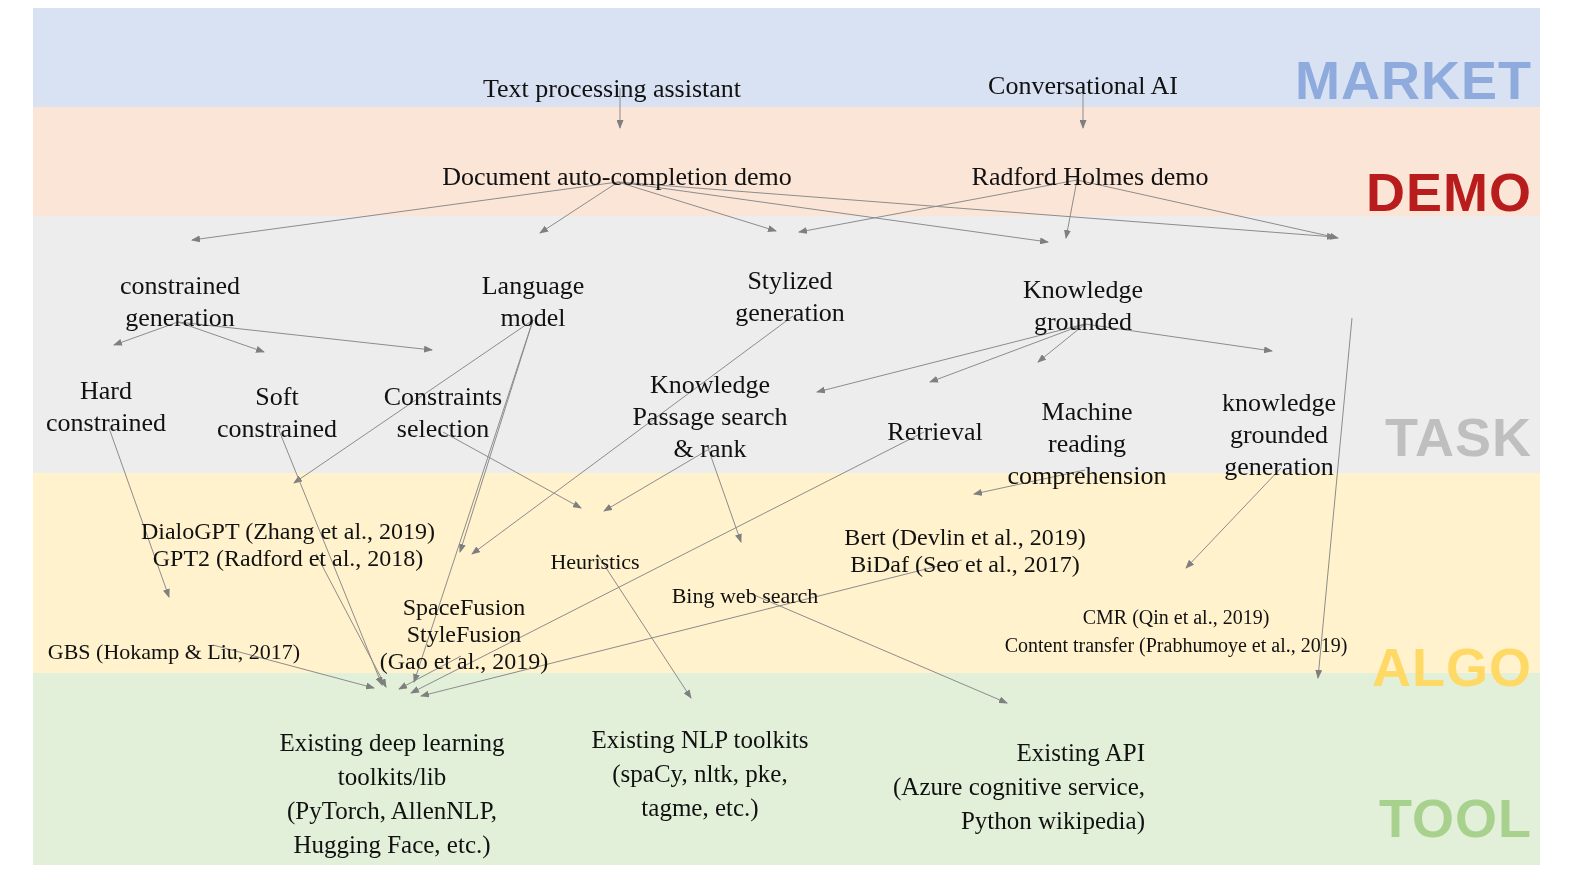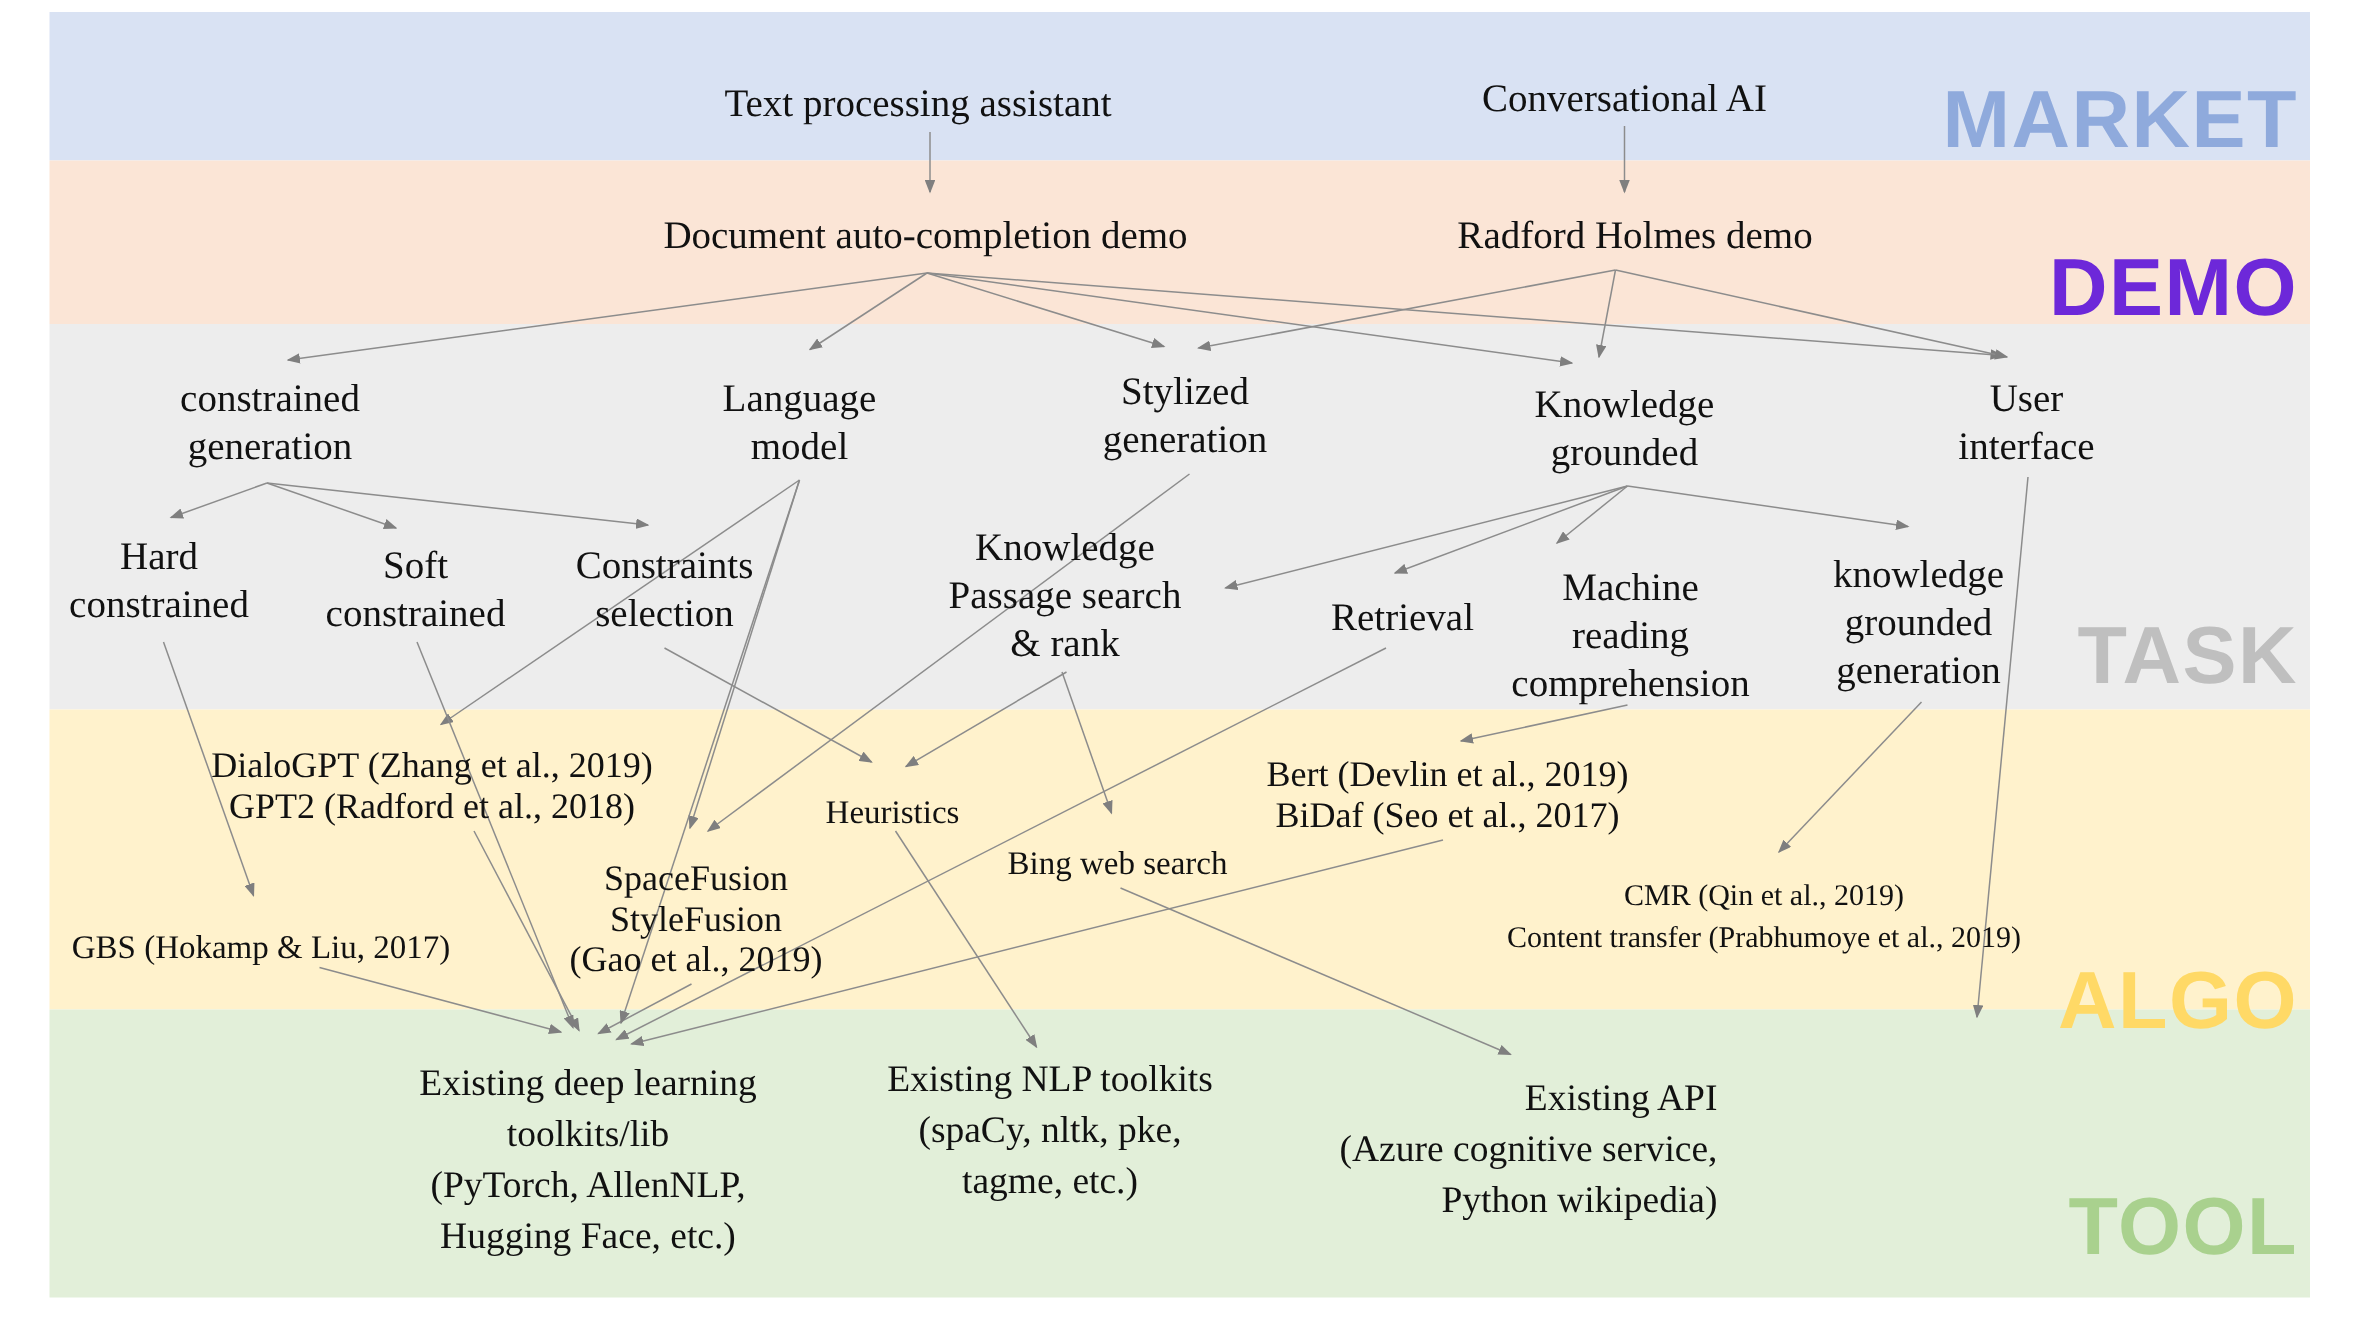--- a/index.html
+++ b/index.html
@@ -12,29 +12,29 @@
   .band-demo{top:107px;height:109px;background:#fbe5d6;}
   .band-task{top:216px;height:257px;background:#ededed;}
   .band-algo{top:473px;height:200px;background:#fff2cc;}
   .band-tool{top:673px;height:192px;background:#e2efd9;}
   .band-label{
     position:absolute;right:46px;transform:translateY(-50%);
     font-family:"Liberation Sans","DejaVu Sans",sans-serif;font-weight:bold;
     font-size:54px;letter-spacing:1px;line-height:1;
   }
   .lbl-market{top:80px;color:#8faadc;}
-  .lbl-demo{top:192px;color:#6d28d9;}
+  .lbl-demo{top:192px;color:#b91c1c;}
   .lbl-task{top:437px;color:#bfbfbf;}
   .lbl-algo{top:631px;color:#ffd966;margin-top:36px;}
   .lbl-tool{top:818px;color:#a9d18e;}
   #arrows{position:absolute;left:0;top:0;width:1578px;height:895px;pointer-events:none;}
   #arrows line{stroke:#8c8c8c;stroke-width:1;}
   .node{
     position:absolute;transform:translate(-50%,-50%);
-    text-align:center;white-space:pre-line;
+    text-align:center;white-space:pre-line;margin-top:20px;
   }
   .fs26{font-size:26px;line-height:32px;}
   .fs25{font-size:25px;line-height:34px;}
   .fs22{font-size:22px;line-height:27px;}
   .fs21{font-size:24px;line-height:27px;text-align:center;}
   .fs20{font-size:20px;line-height:28px;}
 </style>
 </head>
 <body>
 
@@ -110,22 +110,20 @@
   <div class="node fs26" style="left:1090px;top:157px;">Radford Holmes demo</div>
 
   <div class="node fs26" style="left:180px;top:282px;">constrained
 generation</div>
   <div class="node fs26" style="left:533px;top:282px;">Language
 model</div>
   <div class="node fs26" style="left:790px;top:277px;">Stylized
 generation</div>
   <div class="node fs26" style="left:1083px;top:286px;">Knowledge
 grounded</div>
-  <div class="node fs26" style="left:1351px;top:282px;">User
-interface</div>
 
   <div class="node fs26" style="left:106px;top:387px;">Hard
 constrained</div>
   <div class="node fs26" style="left:277px;top:393px;">Soft
 constrained</div>
   <div class="node fs26" style="left:443px;top:393px;">Constraints
 selection</div>
   <div class="node fs26" style="left:710px;top:397px;">Knowledge
 Passage search
 &amp; rank</div>

